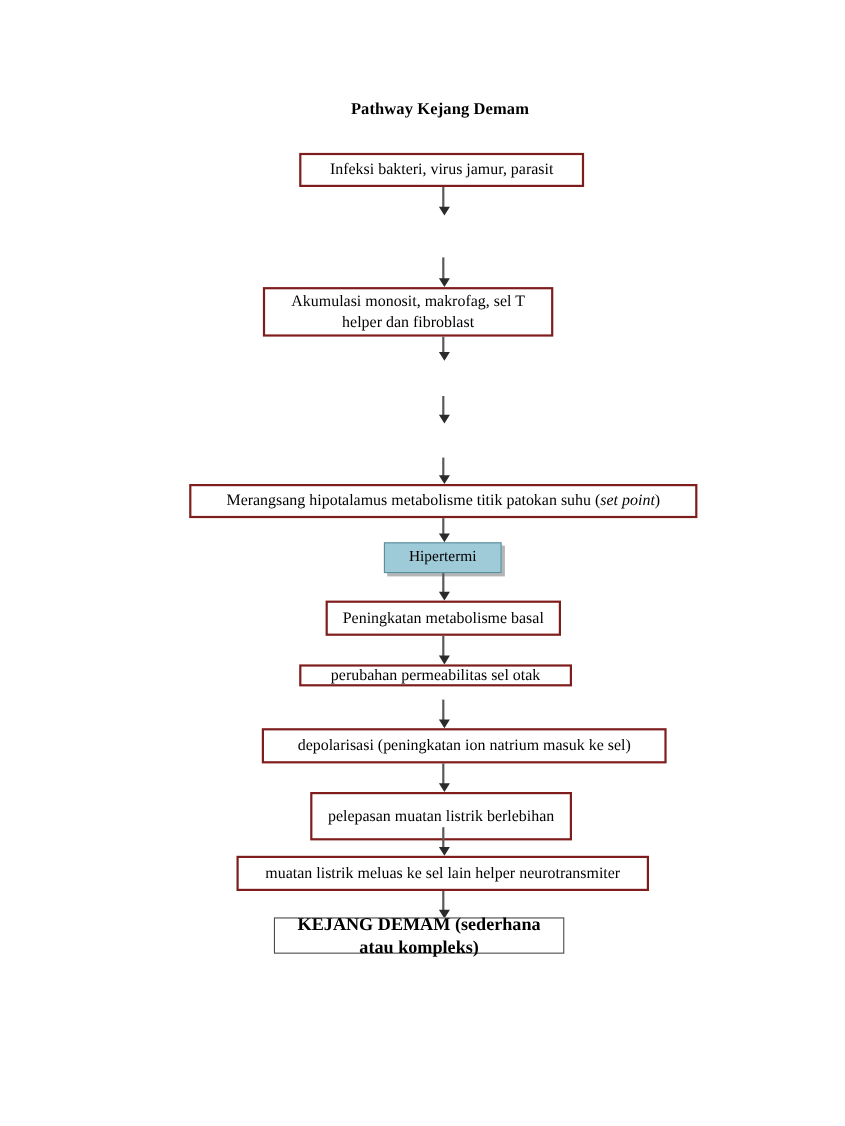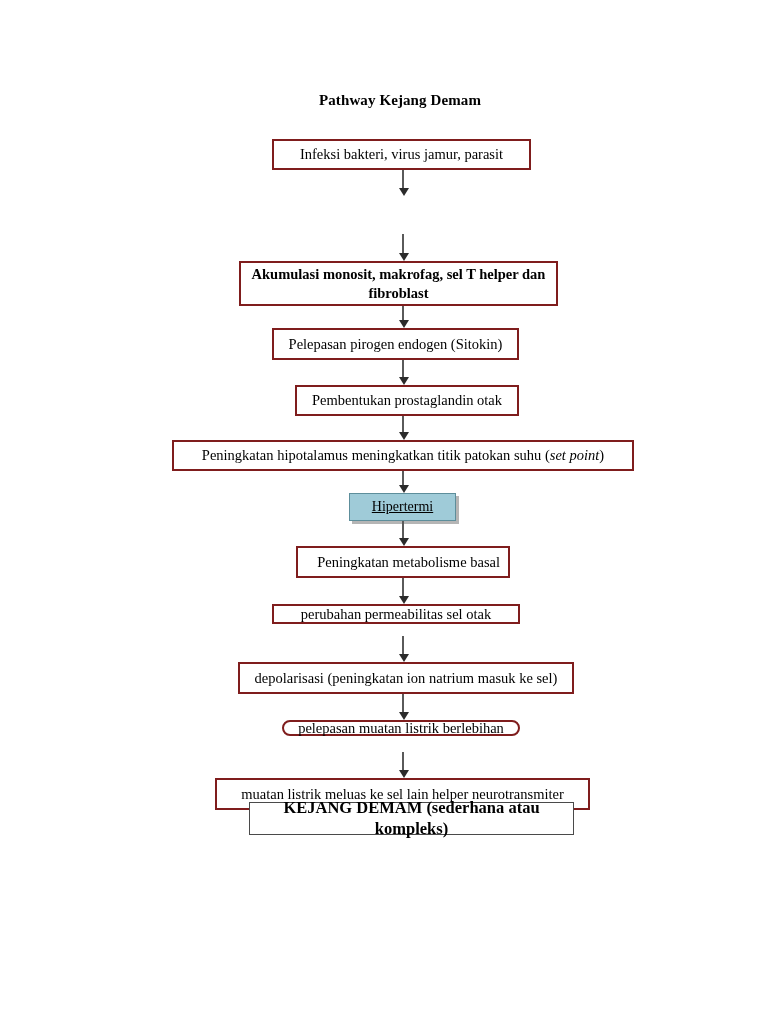--- a/index.html
+++ b/index.html
@@ -49,21 +49,20 @@
     line-height: 1.25;
     padding: 2px 8px;
     color: #000000;
   }
 
   .node.highlight {
     background: #9FCBD8;
     border: 1px solid #5d8e9b;
     box-shadow: 3px 3px 0 rgba(120,120,120,0.55);
     font-size: 14px;
-    text-decoration: underline;
   }
 
   .node.terminal {
     border: 1.5px solid #4a4a4a;
     font-weight: bold;
     font-size: 16.5px;
   }
 
   .node .ital {
     font-style: italic;
@@ -104,97 +103,91 @@
   <div class="connector" style="left:403px; top:170px; height:26px;">
     <div class="shaft" style="height:19px;"></div>
     <div class="head"></div>
   </div>
 
   <div class="connector" style="left:403px; top:234px; height:27px;">
     <div class="shaft" style="height:20px;"></div>
     <div class="head"></div>
   </div>
 
-  <div class="node" style="left:239px; top:261px; width:319px; height:45px;font-weight:bold;">
+  <div class="node" style="left:239px; top:261px; width:264px; height:45px;">
     <span>Akumulasi monosit, makrofag, sel T helper dan fibroblast</span>
   </div>
   <div class="connector" style="left:403px; top:306px; height:22px;">
     <div class="shaft" style="height:15px;"></div>
     <div class="head"></div>
   </div>
 
-  <div class="node" style="left:272px; top:328px; width:247px; height:32px;">
-    <span>Pelepasan pirogen endogen (Sitokin)</span>
-  </div>
   <div class="connector" style="left:403px; top:360px; height:25px;">
     <div class="shaft" style="height:18px;"></div>
     <div class="head"></div>
   </div>
 
-  <div class="node" style="left:295px; top:385px; width:224px; height:31px;">
-    <span>Pembentukan prostaglandin otak</span>
-  </div>
   <div class="connector" style="left:403px; top:416px; height:24px;">
     <div class="shaft" style="height:17px;"></div>
     <div class="head"></div>
   </div>
 
   <div class="node" style="left:172px; top:440px; width:462px; height:31px;">
-    <span><span>Peningkatan hipotalamus meningkatkan titik patokan suhu (</span><span class="ital">set point</span><span>)</span></span>
+    <span><span>Merangsang hipotalamus metabolisme titik patokan suhu (</span><span class="ital">set point</span><span>)</span></span>
   </div>
   <div class="connector" style="left:403px; top:471px; height:22px;">
     <div class="shaft" style="height:15px;"></div>
     <div class="head"></div>
   </div>
 
   <div class="node highlight" style="left:349px; top:493px; width:107px; height:28px;">
     <span>Hipertermi</span>
   </div>
   <div class="connector" style="left:403px; top:521px; height:25px;">
     <div class="shaft" style="height:18px;"></div>
     <div class="head"></div>
   </div>
 
-  <div class="node" style="left:296px; top:546px; width:214px; height:32px;justify-content:flex-end;">
+  <div class="node" style="left:296px; top:546px; width:214px; height:32px;">
     <span>Peningkatan metabolisme basal</span>
   </div>
   <div class="connector" style="left:403px; top:578px; height:26px;">
     <div class="shaft" style="height:19px;"></div>
     <div class="head"></div>
   </div>
 
   <div class="node" style="left:272px; top:604px; width:248px; height:20px;">
     <span>perubahan permeabilitas sel otak</span>
   </div>
   <div class="connector" style="left:403px; top:636px; height:26px;">
     <div class="shaft" style="height:19px;"></div>
     <div class="head"></div>
   </div>
 
-  <div class="node" style="left:238px; top:662px; width:336px; height:32px;">
+  <div class="node" style="left:238px; top:662px; width:368px; height:32px;">
     <span>depolarisasi (peningkatan ion natrium masuk ke sel)</span>
   </div>
   <div class="connector" style="left:403px; top:694px; height:26px;">
     <div class="shaft" style="height:19px;"></div>
     <div class="head"></div>
   </div>
 
-  <div class="node" style="left:282px; top:720px; width:238px; height:16px;border-radius:14px;">
+  <div class="node" style="left:282px; top:720px; width:238px; height:44px;">
     <span>pelepasan muatan listrik berlebihan</span>
   </div>
   <div class="connector" style="left:403px; top:752px; height:26px;">
     <div class="shaft" style="height:19px;"></div>
     <div class="head"></div>
   </div>
 
   <div class="node" style="left:215px; top:778px; width:375px; height:32px;">
     <span>muatan listrik meluas ke sel lain helper neurotransmiter</span>
   </div>
   <div class="connector" style="left:403px; top:810px; height:25px;">
     <div class="shaft" style="height:18px;"></div>
     <div class="head"></div>
   </div>
 
-  <div class="node terminal" style="left:249px; top:802px; width:325px; height:33px;">
+  <div class="node terminal" style="left:249px; top:834px; width:264px; height:33px;">
     <span>KEJANG DEMAM (sederhana atau kompleks)</span>
   </div>
 
 </div>
 
 </body></html>

